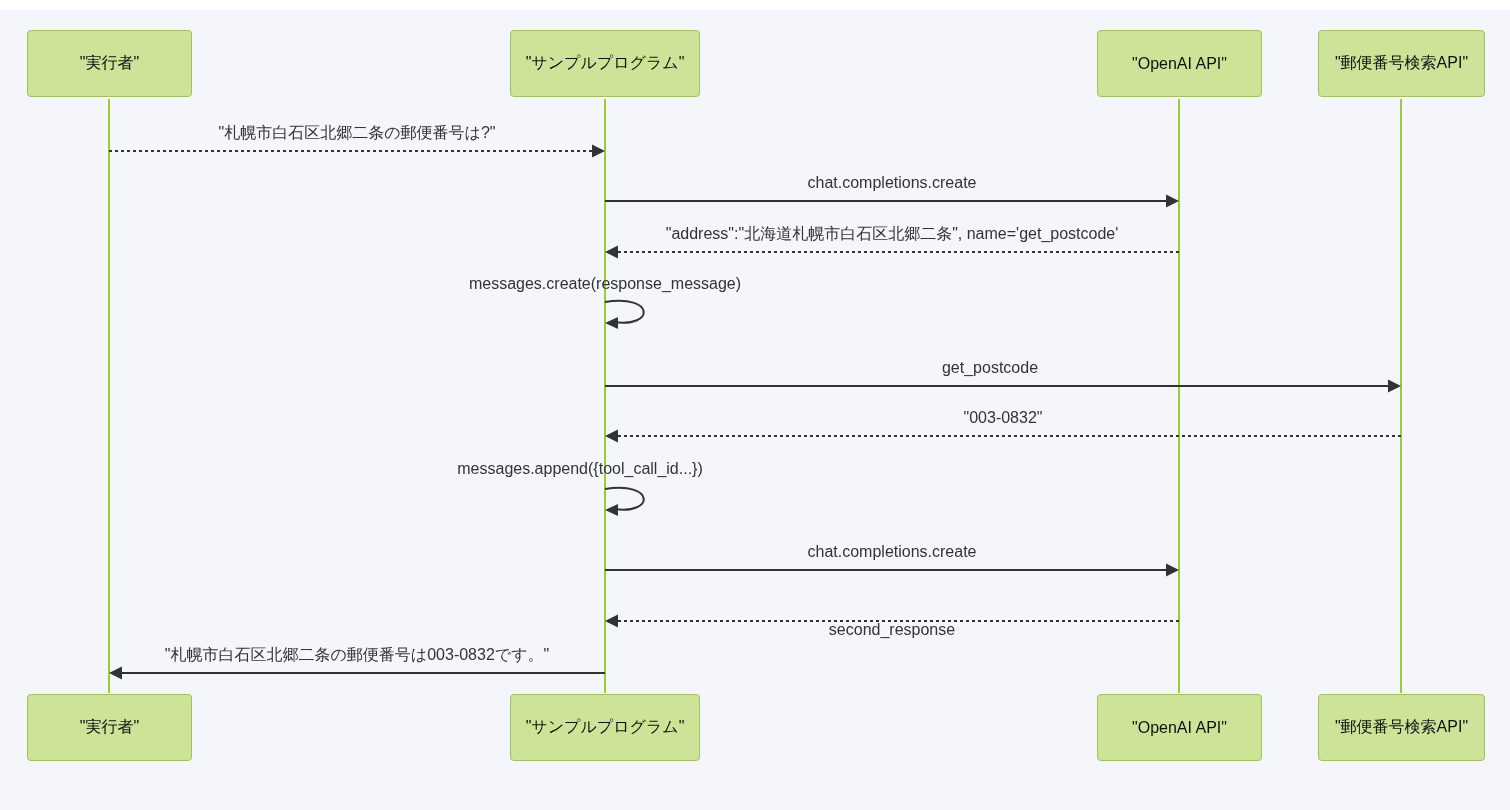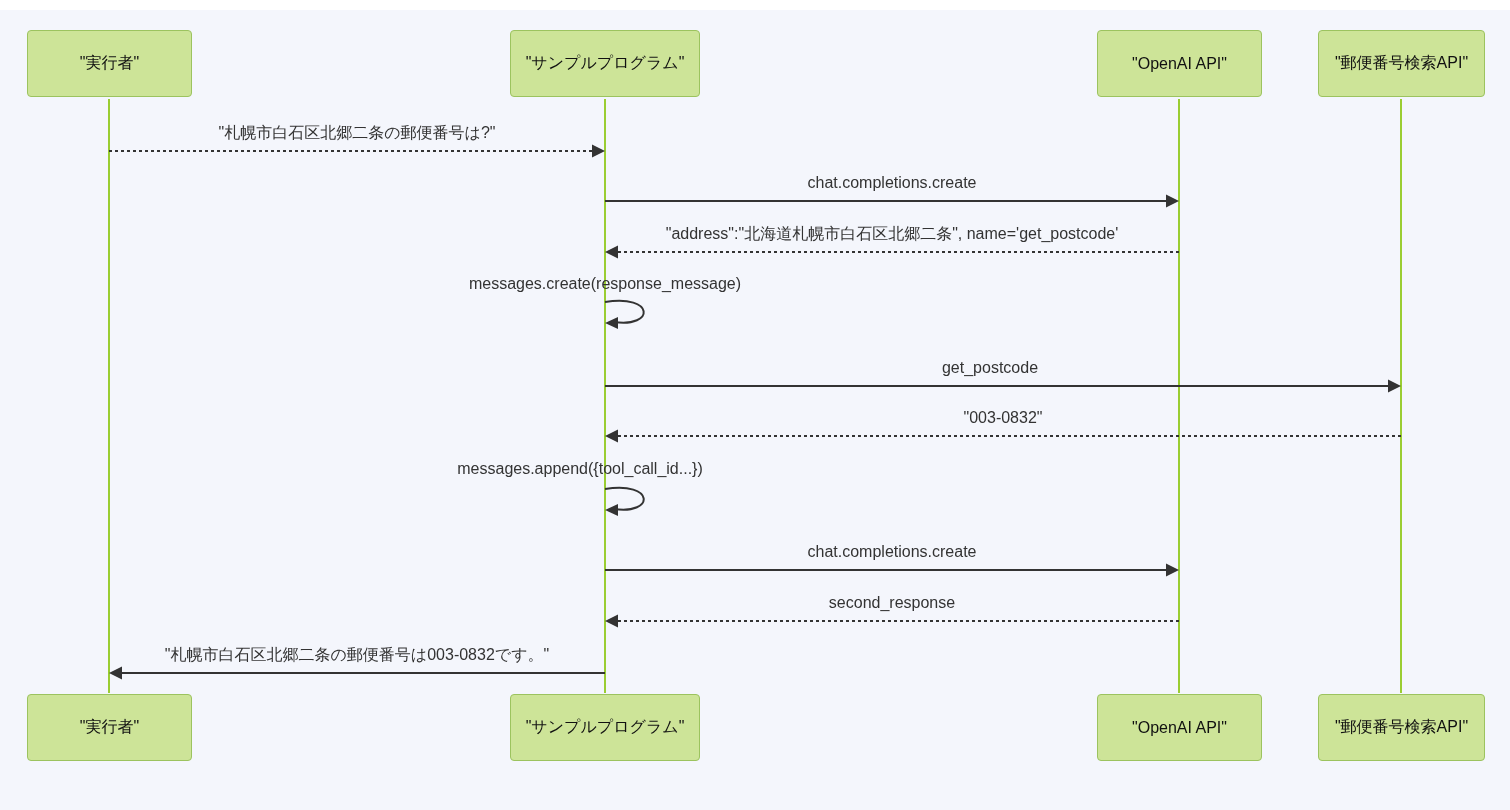--- a/index.html
+++ b/index.html
@@ -140,16 +140,16 @@
   </div>
 
   <div class="msg-label" style="left:357px; top:122px;">"札幌市白石区北郷二条の郵便番号は?"</div>
   <div class="msg-label" style="left:892px; top:172px;">chat.completions.create</div>
   <div class="msg-label" style="left:892px; top:223px;">"address":"北海道札幌市白石区北郷二条", name='get_postcode'</div>
   <div class="msg-label" style="left:605px; top:273px;">messages.create(response_message)</div>
   <div class="msg-label" style="left:990px; top:357px;">get_postcode</div>
   <div class="msg-label" style="left:1003px; top:407px;">"003-0832"</div>
   <div class="msg-label" style="left:580px; top:458px;">messages.append({tool_call_id...})</div>
   <div class="msg-label" style="left:892px; top:541px;">chat.completions.create</div>
-  <div class="msg-label" style="left:892px; top:592px;">second_response</div>
+  <div class="msg-label" style="left:892px; top:619px;">second_response</div>
   <div class="msg-label" style="left:357px; top:644px;">"札幌市白石区北郷二条の郵便番号は003-0832です。"</div>
 
 </div>
 
 </body></html>

